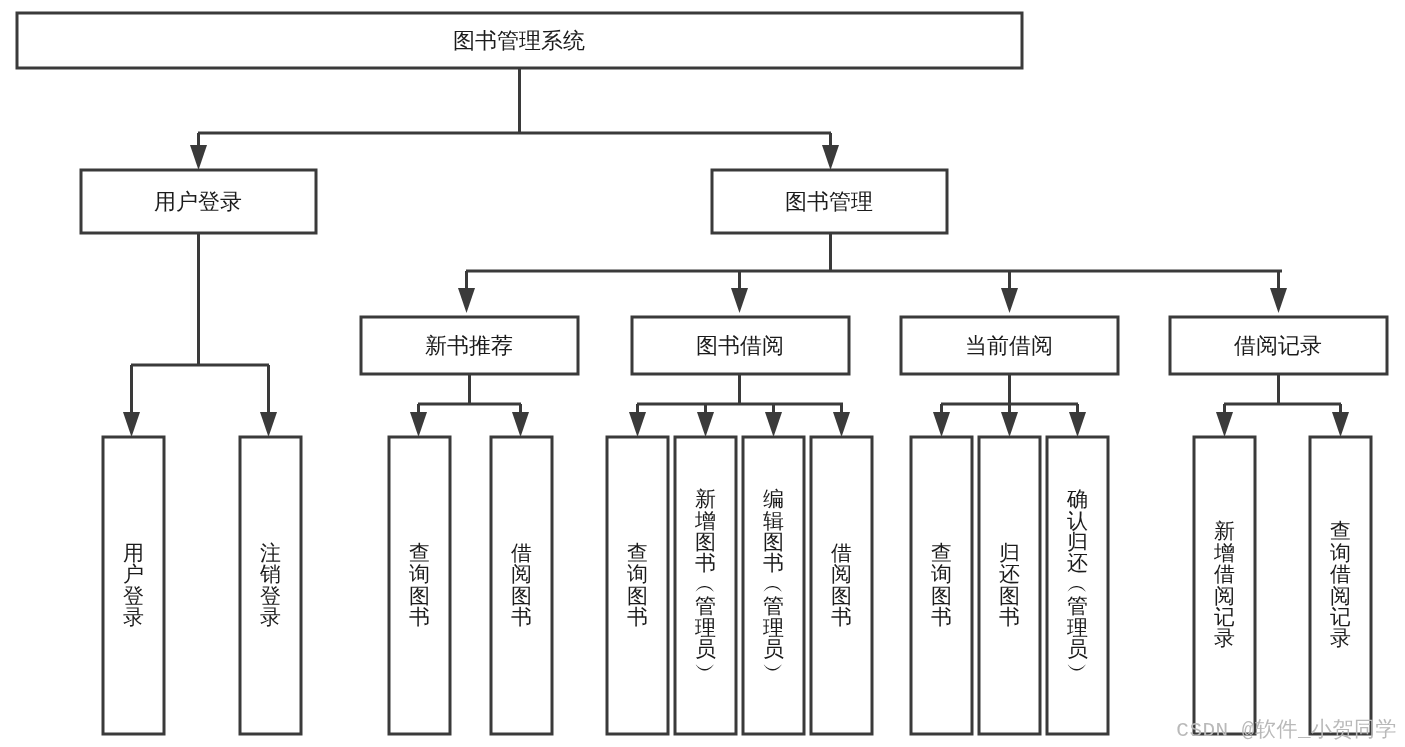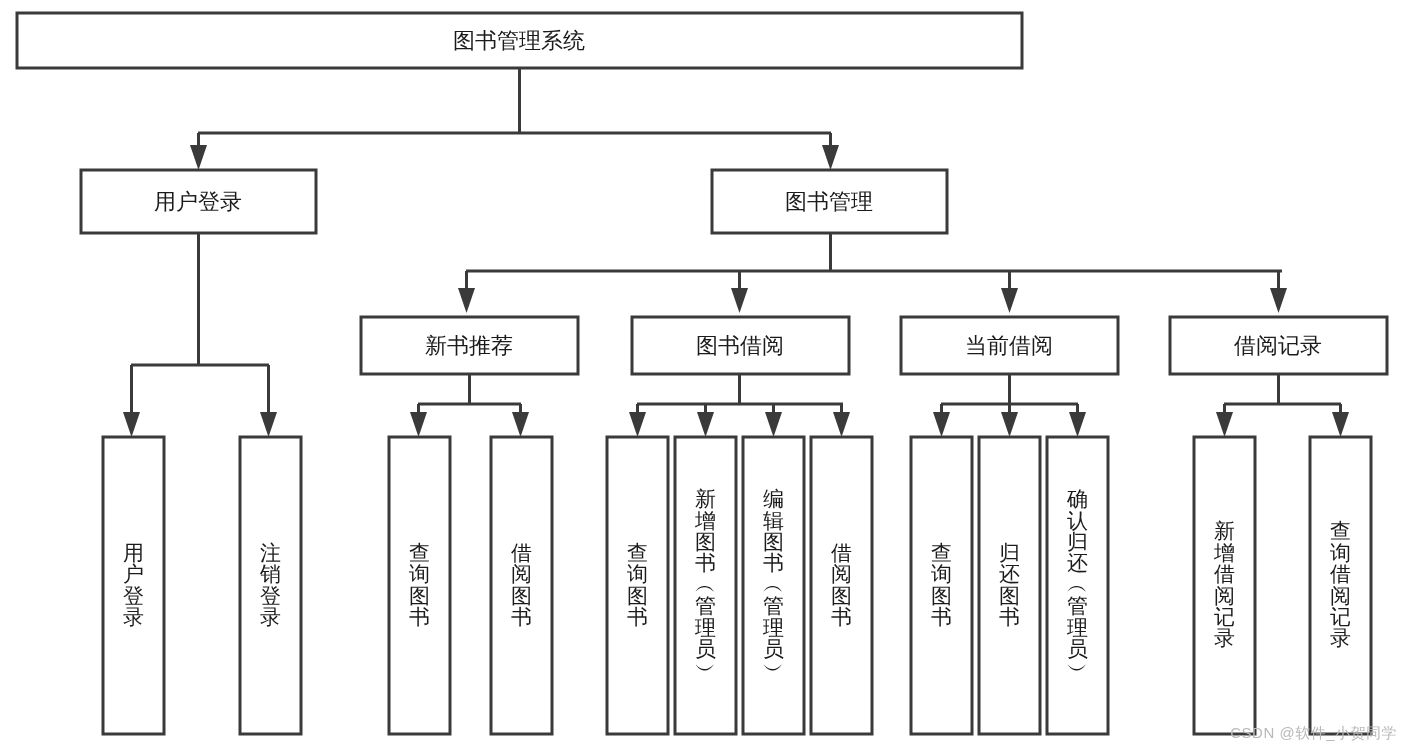--- a/index.html
+++ b/index.html
@@ -60,22 +60,22 @@
     align-items: center;
     justify-content: center;
     white-space: pre;
     pointer-events: none;
   }
   .vlabel span { display: block; }
   .watermark {
     position: absolute;
     right: 8px;
     bottom: 4px;
-    font-family: Liberation Sans, sans-serif;
-    font-size: 15px;
+    font-family: Liberation Mono, monospace;
+    font-size: 21px;
     color: #b9b9b9;
     letter-spacing: 0.5px;
     white-space: nowrap;
   }
 </style>
 </head>
 <body>
 
 <div id="diagram-root">
 

